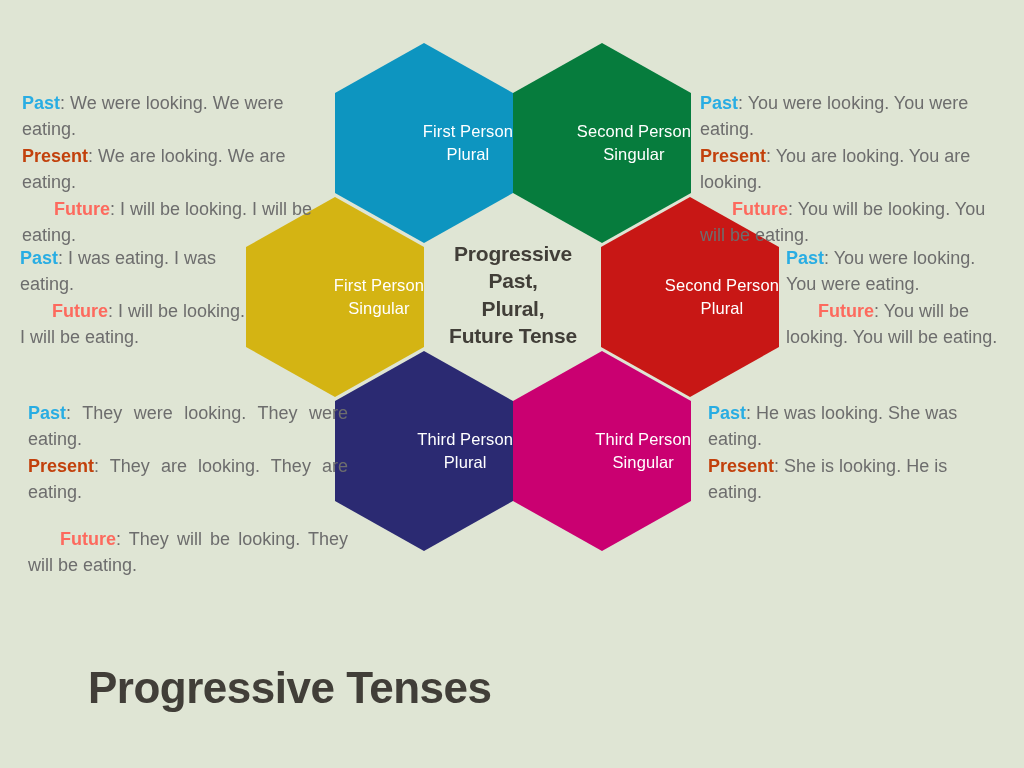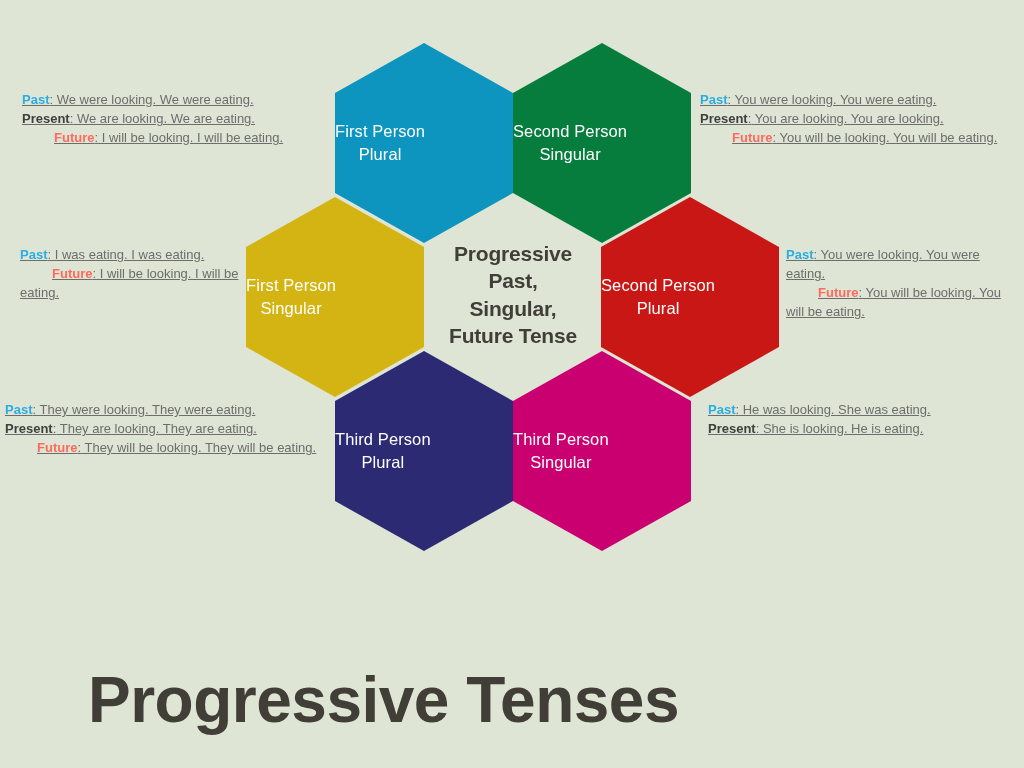--- a/index.html
+++ b/index.html
@@ -16,21 +16,21 @@
   }
   #stage { position:absolute; inset:0; }
 
   
   .hex {
     position:absolute;
     width:178px; height:200px;
     clip-path:polygon(50% 0%, 100% 25%, 100% 75%, 50% 100%, 0% 75%, 0% 25%);
     display:flex;
     align-items:center;
-    justify-content:flex-start;
+    justify-content:flex-end;
   }
   .hex-label {
     color:#ffffff;
     font-size:16.5px;
     line-height:1.38;
     text-align:center;
     letter-spacing:.1px;
     pointer-events:none;
     white-space:pre-line;
   }
@@ -52,44 +52,43 @@
     font-weight:bold;
     line-height:1.3;
     color:#413e38;
     white-space:pre-line;
     letter-spacing:-.2px;
   }
 
   
   .note {
     position:absolute;
-    font-size:13px;
+    font-size:18px;
     line-height:1.47;
     color:#6d6d6d;
-    text-decoration:underline;
   }
   .note .lbl { font-weight:bold; }
   .lbl-past    { color:#29ade3; }
-  .lbl-present { color:#404040; }
+  .lbl-present { color:#c2410c; }
   .lbl-future  { color:#fd6a5e;padding-left:32px; }
   .note .line { display:block; }
-  .note .line.justify { text-align:justify; text-align-last:left; }
+  .note .line.justify { text-align:justify; text-align-last:left;margin-top:20px; }
 
   .note-tl { left:22px;  top:90px;  width:300px; }
   .note-tr { left:700px; top:90px;  width:300px; }
   .note-ml { left:20px;  top:245px; width:232px; }
   .note-mr { left:786px; top:245px; width:218px; }
-  .note-bl { left:5px;  top:400px; width:320px; text-align:justify; }
+  .note-bl { left:28px;  top:400px; width:320px; text-align:justify; }
   .note-br { left:708px; top:400px; width:290px; }
 
   
   .page-title {
     position:absolute;
     left:88px; top:663px;
-    font-size:64px;
+    font-size:44px;
     font-weight:bold;
     color:#413e38;
     letter-spacing:-.5px;
   }
 </style>
 </head>
 <body style="background: rgb(223, 229, 212);">
 
 <div id="stage">
 
@@ -118,21 +117,21 @@
 Plural</span>
   </div>
 
   <div class="hex hex-6" style="background: rgb(202, 0, 113);">
     <span class="hex-label">Third Person
 Singular</span>
   </div>
 
   <div class="center-caption">Progressive
 Past,
-Singular,
+Plural,
 Future Tense</div>
 
   <div class="note note-tl">
     <span class="line"><span class="lbl lbl-past">Past</span><span>:</span><span> We were looking. We were eating.</span></span>
     <span class="line"><span class="lbl lbl-present">Present</span><span>:</span><span> We are looking. We are eating.</span></span>
     <span class="line"><span class="lbl lbl-future">Future</span><span>:</span><span> I will be looking. I will be eating.</span></span>
   </div>
 
   <div class="note note-tr">
     <span class="line"><span class="lbl lbl-past">Past</span><span>:</span><span> You were looking. You were eating.</span></span>

